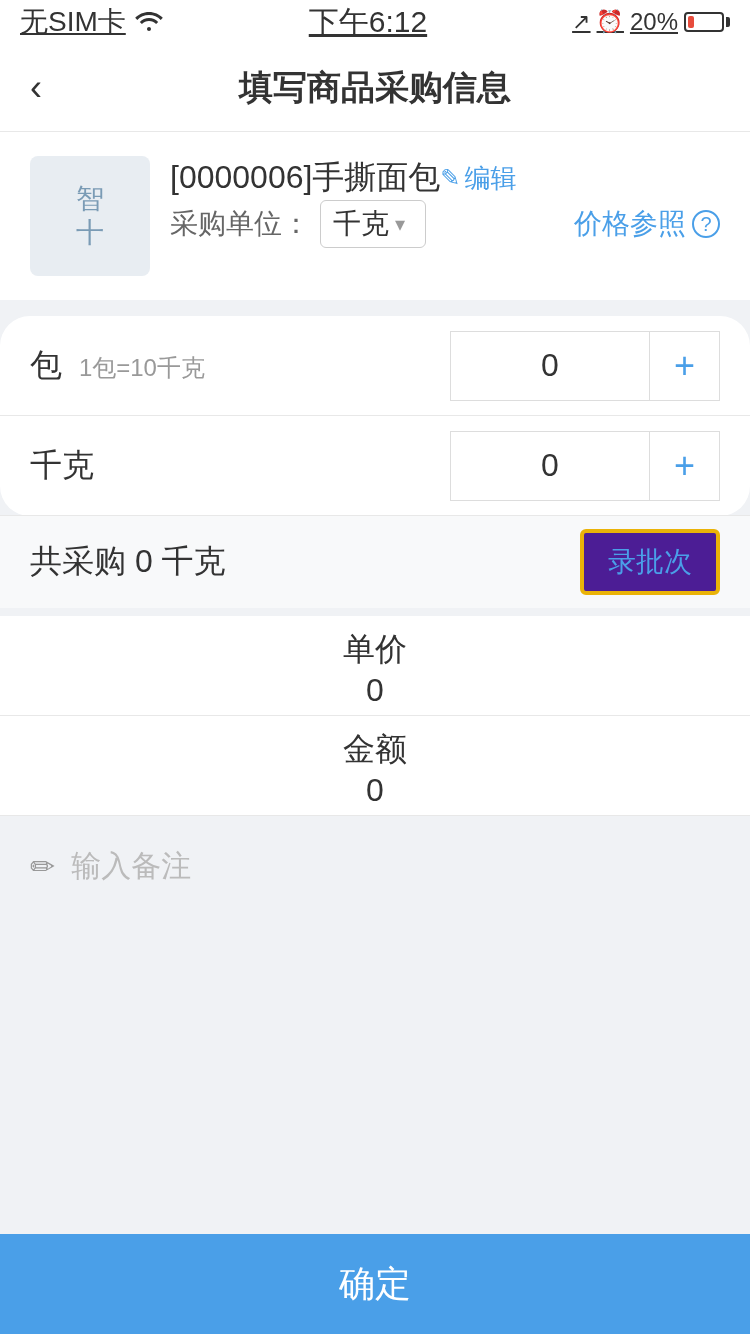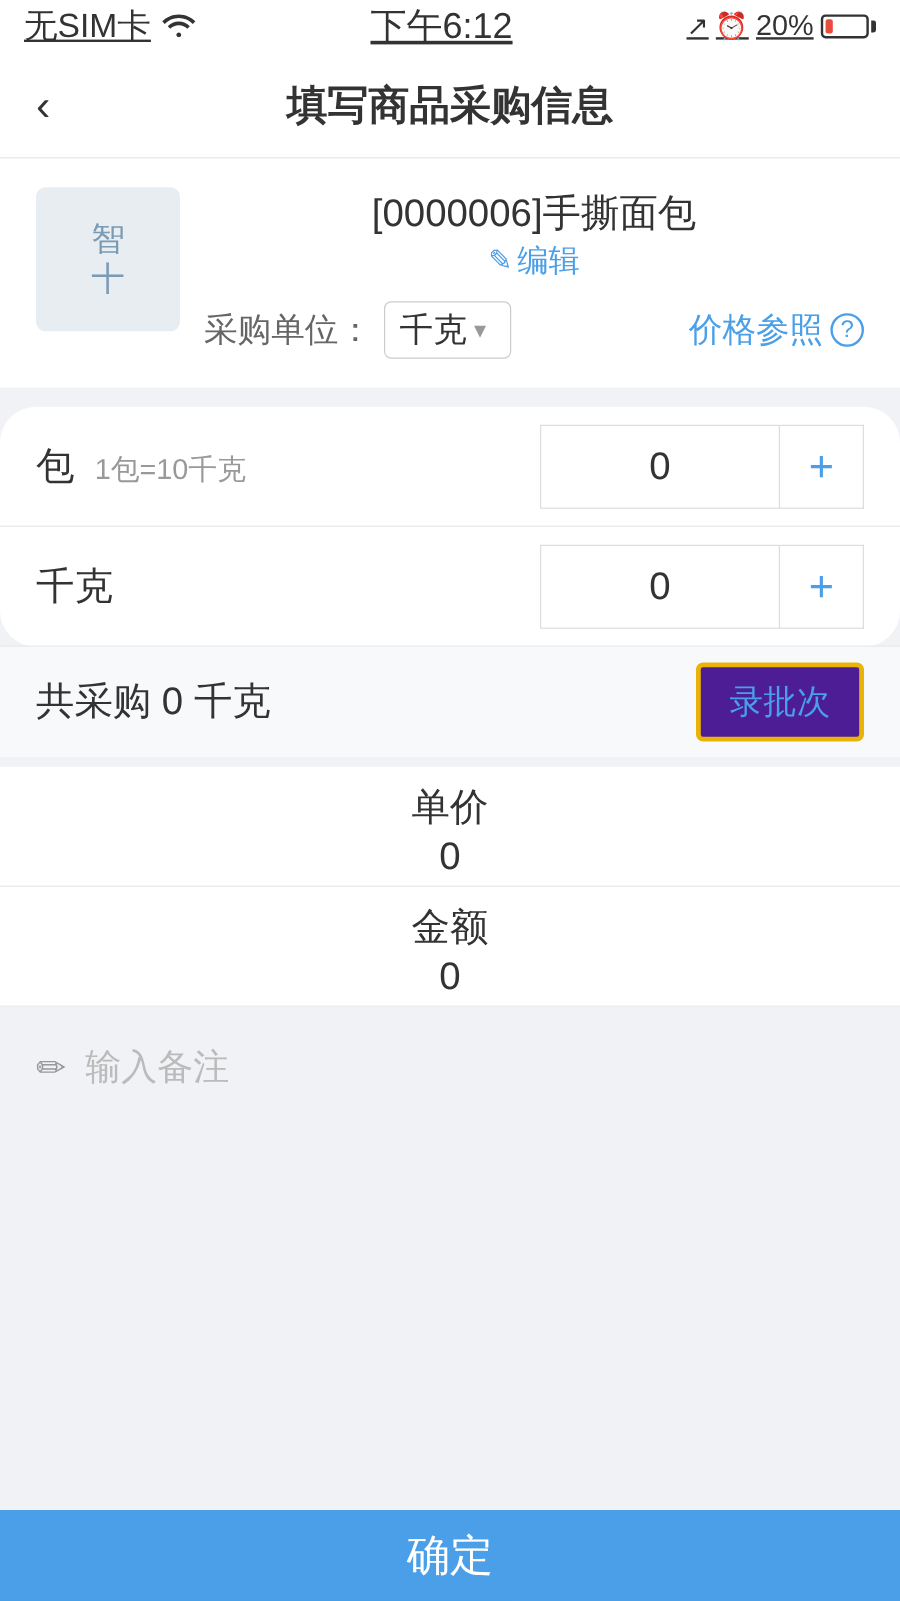--- a/index.html
+++ b/index.html
@@ -119,22 +119,20 @@
       text-align: center;
       line-height: 1.2;
     }
     .product-info {
       flex: 1;
     }
     .product-name-row {
       display: flex;
       align-items: center;
       justify-content: flex-start;
-      margin-bottom: 16px;
-      flex-direction: column;
     }
     .product-name {
       font-size: 32px;
       color: #333;
       font-weight: 500;
     }
     .edit-btn {
       font-size: 26px;
       color: #4a9fe8;
       display: flex;
@@ -318,21 +316,21 @@
     
     .content-area {
       background: #f0f2f5;
       flex: 1;
       min-height: 300px;
     }
 
     
     .confirm-btn {
       width: 750px;
-      height: 76px;
+      height: 100px;
       background: #4a9fe8;
       display: flex;
       align-items: center;
       justify-content: center;
       font-size: 36px;
       color: #fff;
       font-weight: 500;
       cursor: pointer;
       position: fixed;
       bottom: 0;

